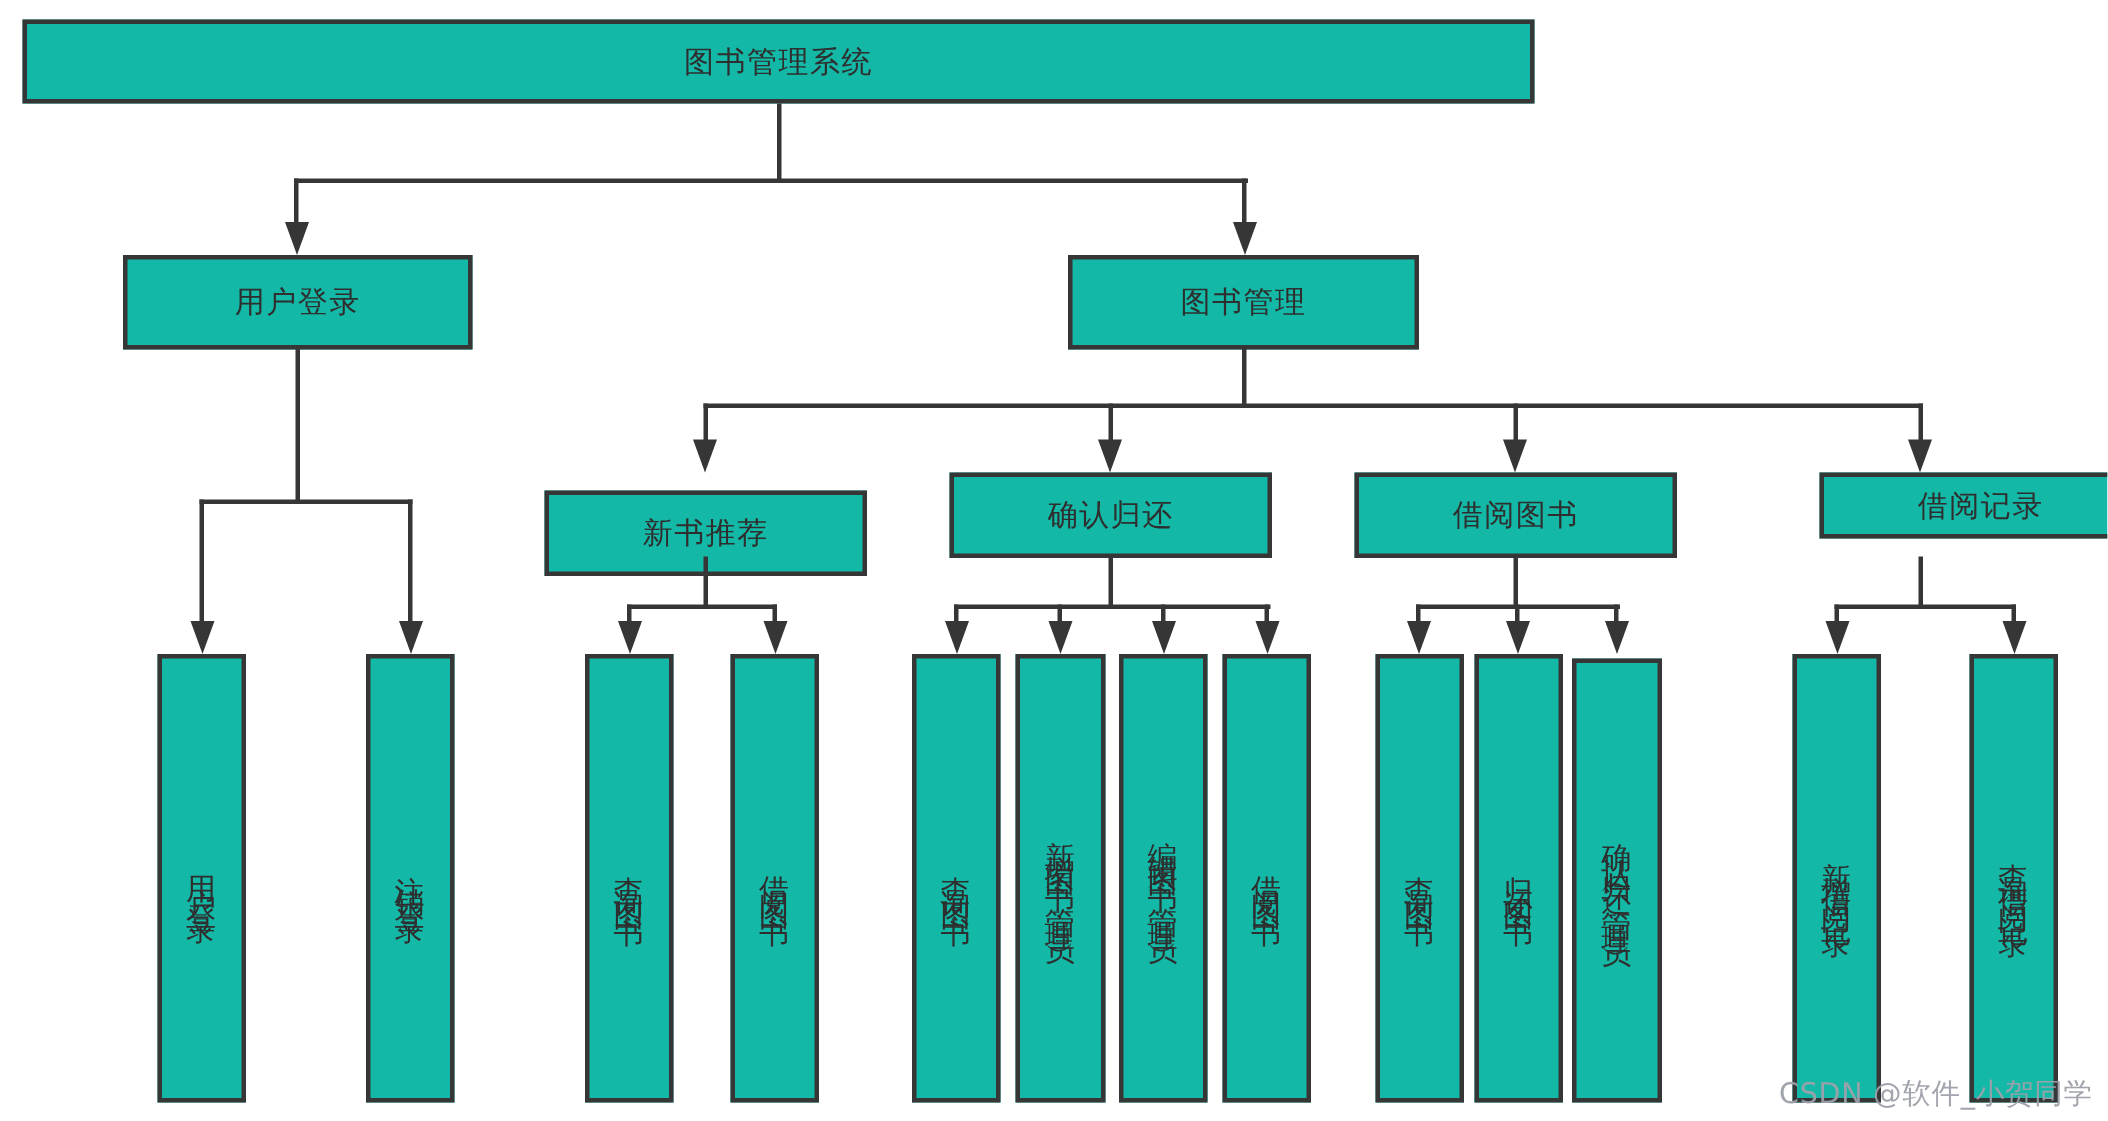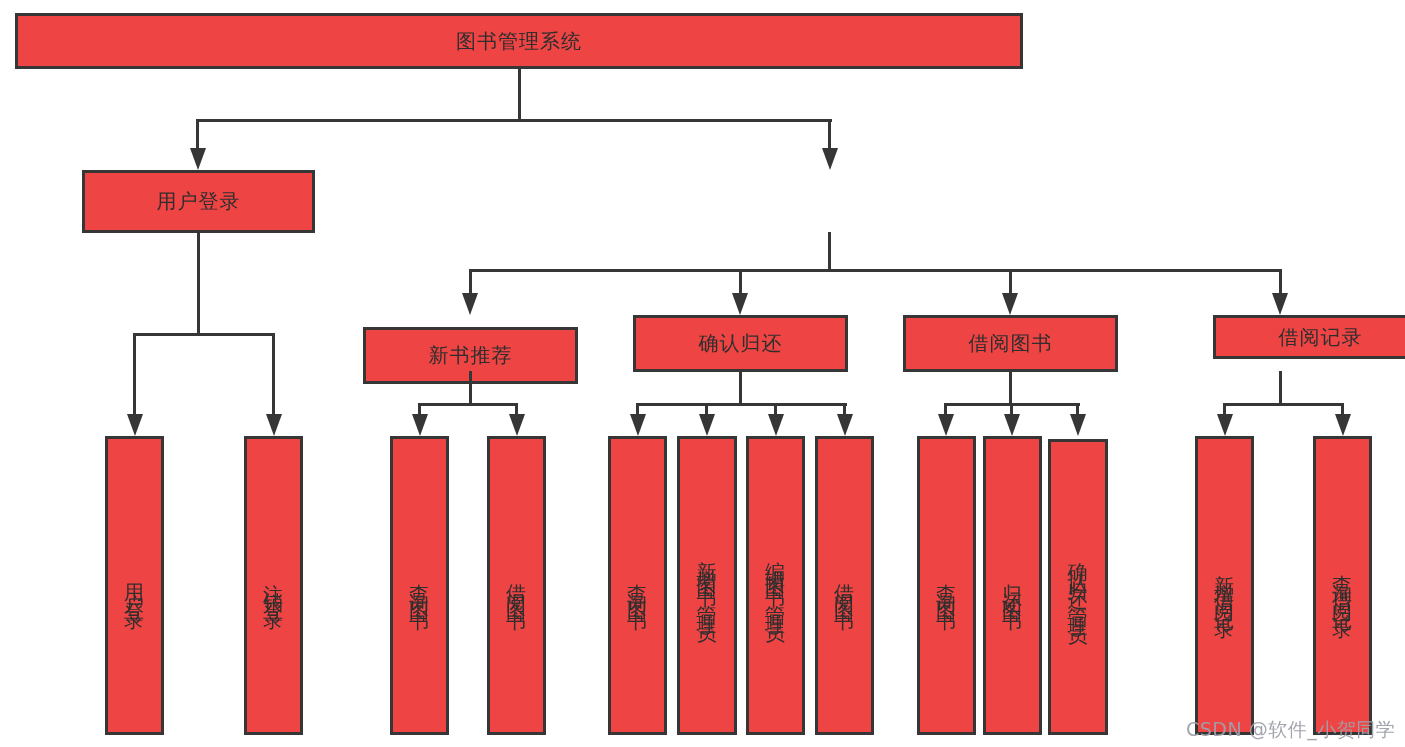--- a/index.html
+++ b/index.html
@@ -1,21 +1,21 @@
 <!DOCTYPE html>
 <html><head>
 <meta charset="utf-8">
 <style>
   html,body{margin:0;padding:0;background:#ffffff;}
   .canvas{
     position:relative;width:1405px;height:747px;background:#ffffff;overflow:hidden;
     font-family:"DejaVu Sans","Liberation Sans",sans-serif;
   }
   .box{
-    position:absolute;box-sizing:border-box;background:#ef4444;
+    position:absolute;box-sizing:border-box;background:#14b8a6;
     border:3px solid #363636;display:flex;align-items:center;justify-content:center;
     color:#2e2e2e;font-size:20px;letter-spacing:1px;
   }
   .leaf .vlabel{
     writing-mode:vertical-rl;text-orientation:mixed;
     font-size:20px;letter-spacing:9px;line-height:1.1;color:#2e2e2e;
   }
   .line{position:absolute;background:#363636;}
   .arrow{
     position:absolute;width:0;height:0;
@@ -38,20 +38,23 @@
 
   <div class="line" style="left:518px;top:69px;width:3px;height:51px;"></div>
   <div class="line" style="left:196px;top:119px;width:636px;height:3px;"></div>
   <div class="line" style="left:196px;top:119px;width:3px;height:32px;"></div>
   <div class="arrow" style="left:190px;top:148px;"></div>
   <div class="line" style="left:828px;top:119px;width:3px;height:32px;"></div>
   <div class="arrow" style="left:822px;top:148px;"></div>
 
   <div class="box" style="left:82px;top:170px;width:233px;height:63px;">
     <span>用户登录</span>
+  </div>
+  <div class="box" style="left:712px;top:170px;width:234px;height:63px;">
+    <span>图书管理</span>
   </div>
 
   <div class="line" style="left:197px;top:232px;width:3px;height:104px;"></div>
   <div class="line" style="left:133px;top:333px;width:142px;height:3px;"></div>
   <div class="line" style="left:133px;top:333px;width:3px;height:84px;"></div>
   <div class="arrow" style="left:127px;top:414px;"></div>
   <div class="line" style="left:272px;top:333px;width:3px;height:84px;"></div>
   <div class="arrow" style="left:266px;top:414px;"></div>
 
   <div class="line" style="left:828px;top:232px;width:3px;height:40px;"></div>

